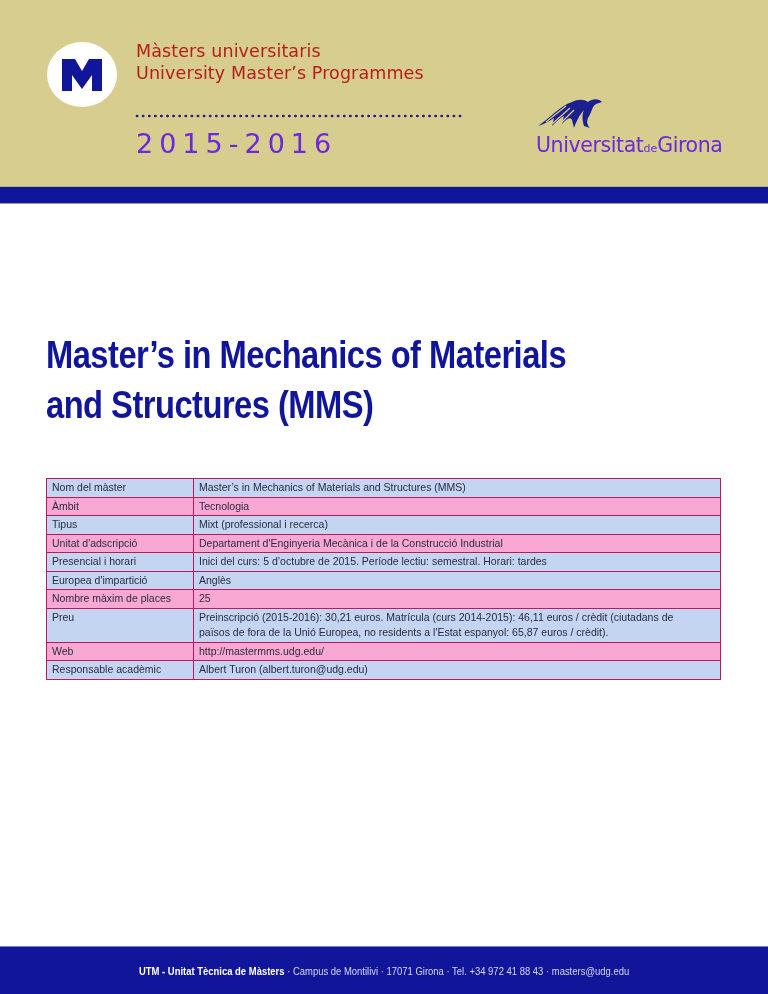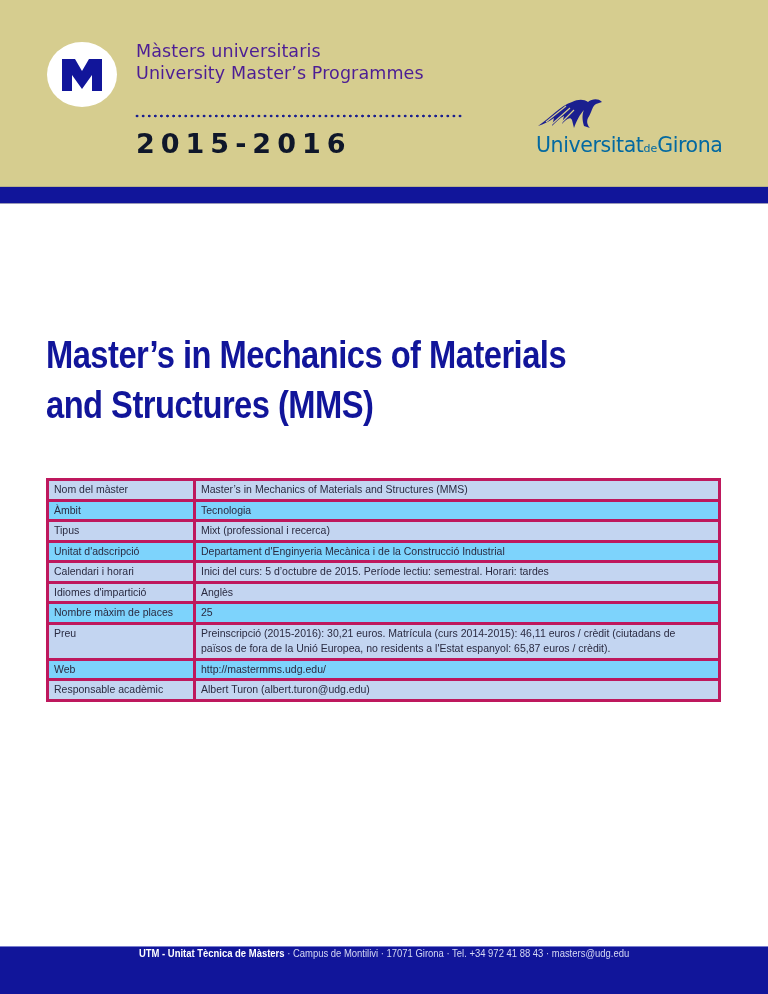--- a/index.html
+++ b/index.html
@@ -5,41 +5,41 @@
   * { box-sizing: border-box; margin: 0; padding: 0; }
   html, body { width: 768px; height: 994px; background: #ffffff; overflow: hidden; }
   body { position: relative; font-family: "DejaVu Sans", sans-serif; }
 
   .header { position: absolute; left: 0; top: 0; width: 768px; height: 186px; background: #d6cd8f; }
   .header-band { position: absolute; left: 0; top: 186px; width: 768px; height: 18px; background: #11159a; border-top: 1px solid #b7b18a; border-bottom: 1px solid #9a9ab8; }
 
   .m-logo { position: absolute; left: 47px; top: 42px; width: 70px; height: 65px; border-radius: 50%; background: #ffffff; display: flex; align-items: center; justify-content: center; }
   .m-logo svg { display: block; }
 
-  .hdr-lines { position: absolute; left: 136px; top: 40px; color: #4c1d95; font-family: "DejaVu Sans", sans-serif; font-size: 17.5px; line-height: 22px; letter-spacing: 0.1px; }
+  .hdr-lines { position: absolute; left: 136px; top: 40px; color: #b91c1c; font-family: "DejaVu Sans", sans-serif; font-size: 17.5px; line-height: 22px; letter-spacing: 0.1px; }
   .hdr-lines div { white-space: nowrap; }
   .dots { position: absolute; left: 134px; top: 113px; width: 330px; height: 6px;
           background-image: radial-gradient(circle, #1b1f8f 1.3px, transparent 1.6px);
           background-size: 6.1px 6px; background-repeat: repeat-x; }
-  .years { position: absolute; left: 136px; top: 128px; color: #0f172a; font-size: 27px; letter-spacing: 6px; font-weight: bold; }
+  .years { position: absolute; left: 136px; top: 128px; color: #6d28d9; font-size: 27px; letter-spacing: 6px; font-weight: normal; }
 
   .udg { position: absolute; left: 536px; top: 96px; width: 190px; height: 64px; }
   .udg-bird { position: absolute; left: 0; top: 0; }
-  .udg-text { position: absolute; left: 0; top: 37px; color: #0369a1; font-size: 20.5px; white-space: nowrap; letter-spacing: -0.4px; }
+  .udg-text { position: absolute; left: 0; top: 37px; color: #6d28d9; font-size: 20.5px; white-space: nowrap; letter-spacing: -0.4px; }
   .udg-text .de { font-size: 11px; letter-spacing: 0; }
 
   .title { position: absolute; left: 46px; top: 330px; width: 700px; color: #11159a; font-family: "Liberation Sans", sans-serif; font-weight: bold; font-size: 38px; line-height: 50px; letter-spacing: -0.6px; transform: scaleX(0.86); transform-origin: left top; }
 
   .info-table { position: absolute; left: 46px; top: 478px; width: 675px; border-collapse: collapse; font-family: "Liberation Sans", sans-serif; font-size: 10.5px; color: #2a2a40; border: 1px solid #6f73c4; }
-  .info-table td { border: 3px solid #be185d; padding: 1px 18px 1px 5px; vertical-align: top; line-height: 15.5px; }
+  .info-table td { border: 1px solid #be185d; padding: 1px 18px 1px 5px; vertical-align: top; line-height: 15.5px; }
   .info-table td.k { width: 147px; }
   .info-table tr.odd td { background: #c3d5f1; }
-  .info-table tr.even td { background: #7dd3fc; }
+  .info-table tr.even td { background: #f9a8d4; }
 
-  .footer { position: absolute; left: 0; top: 946px; width: 768px; height: 48px; background: #11159a; border-top: 1px solid #7a7fcf; display: flex; align-items: flex-start; justify-content: center; color: #d5d8f4; font-family: "Liberation Sans", sans-serif; font-size: 11px; white-space: nowrap; }
+  .footer { position: absolute; left: 0; top: 946px; width: 768px; height: 48px; background: #11159a; border-top: 1px solid #7a7fcf; display: flex; align-items: center; justify-content: center; color: #d5d8f4; font-family: "Liberation Sans", sans-serif; font-size: 11px; white-space: nowrap; }
   .footer .utm { font-weight: bold; color: #ffffff; }
   .footer-inner { transform: scaleX(0.86); }
 </style>
 </head>
 <body>
 
 <div class="header">
   <div class="m-logo">
     <svg width="40" height="32" viewBox="0 0 40 32">
       <path d="M0 0 H13 L20 12 L27 0 H40 V32 H30 V16 L20 30 L10 16 V32 H0 Z" fill="#11159a"></path>
@@ -83,25 +83,25 @@
       </tr>
     <tr class="odd">
         <td class="k">Tipus</td>
         <td>Mixt (professional i recerca)</td>
       </tr>
     <tr class="even">
         <td class="k">Unitat d'adscripció</td>
         <td>Departament d'Enginyeria Mecànica i de la Construcció Industrial</td>
       </tr>
     <tr class="odd">
-        <td class="k">Calendari i horari</td>
+        <td class="k">Presencial i horari</td>
         <td>Inici del curs: 5 d’octubre de 2015. Període lectiu: semestral. Horari: tardes</td>
       </tr>
     <tr class="odd">
-        <td class="k">Idiomes d'impartició</td>
+        <td class="k">Europea d'impartició</td>
         <td>Anglès</td>
       </tr>
     <tr class="even">
         <td class="k">Nombre màxim de places</td>
         <td>25</td>
       </tr>
     <tr class="odd">
         <td class="k">Preu</td>
         <td>Preinscripció (2015-2016): 30,21 euros. Matrícula (curs 2014-2015): 46,11 euros / crèdit (ciutadans de països de fora de la Unió Europea, no residents a l'Estat espanyol: 65,87 euros / crèdit).</td>
       </tr>

